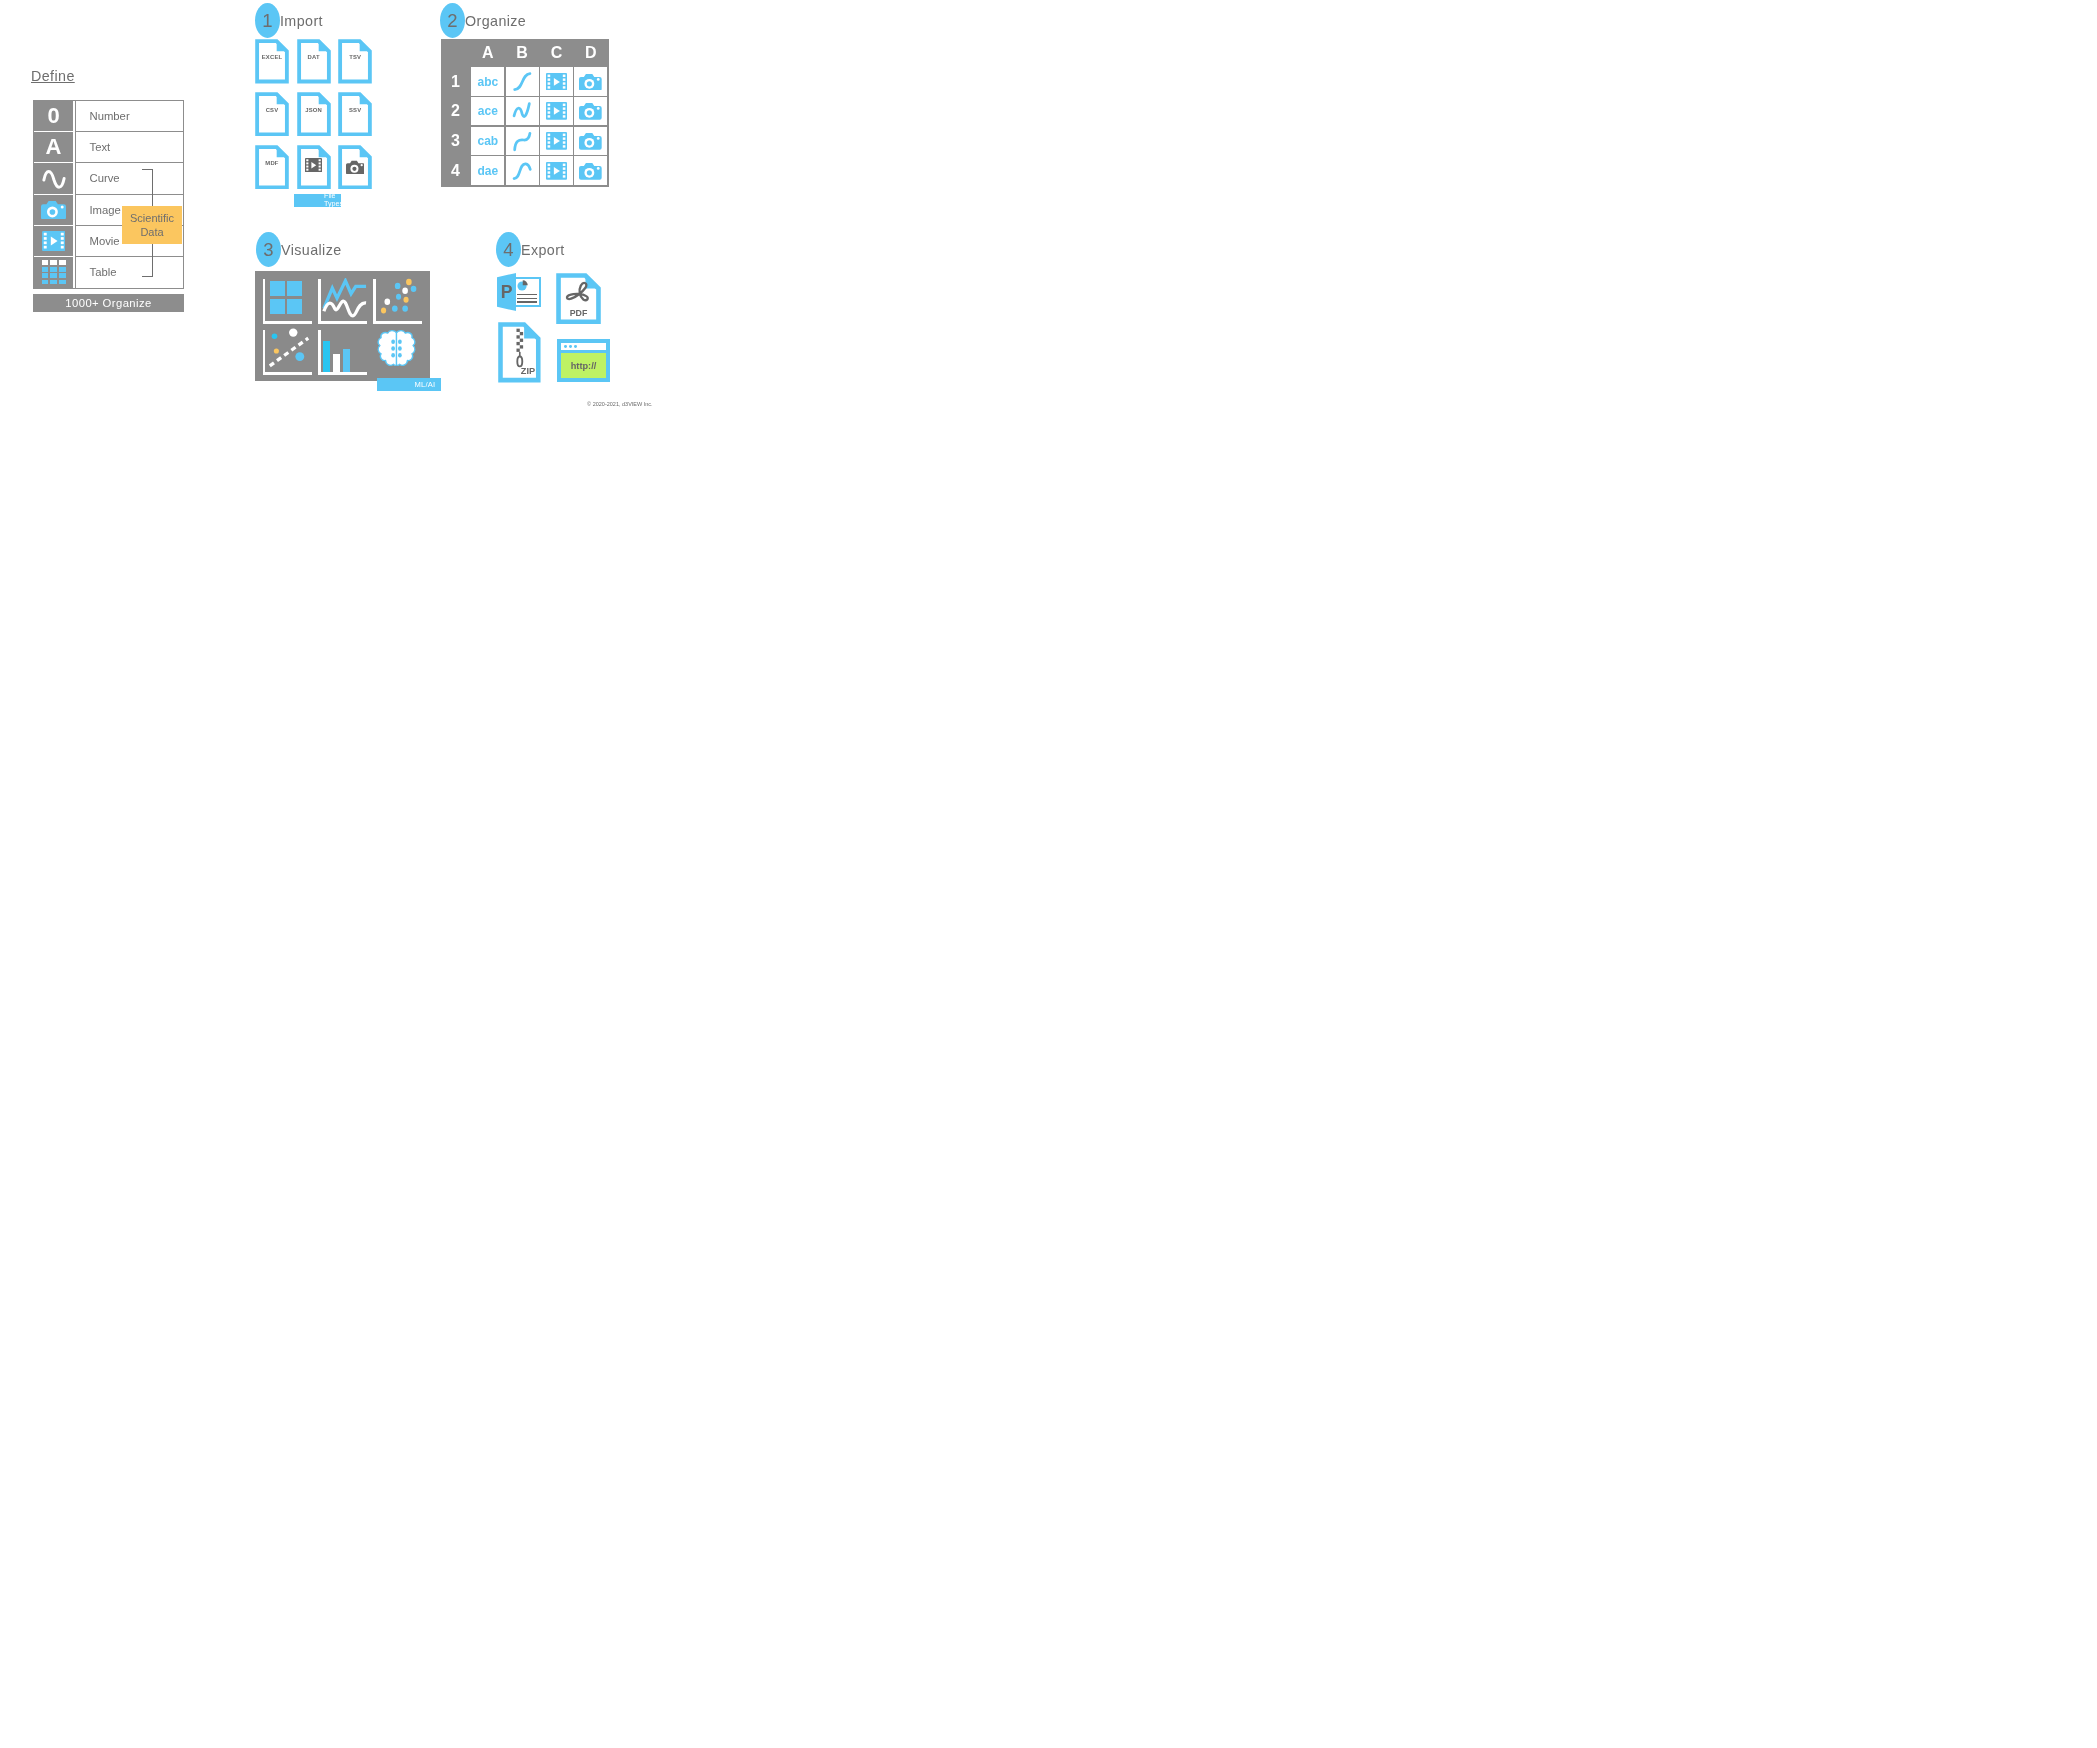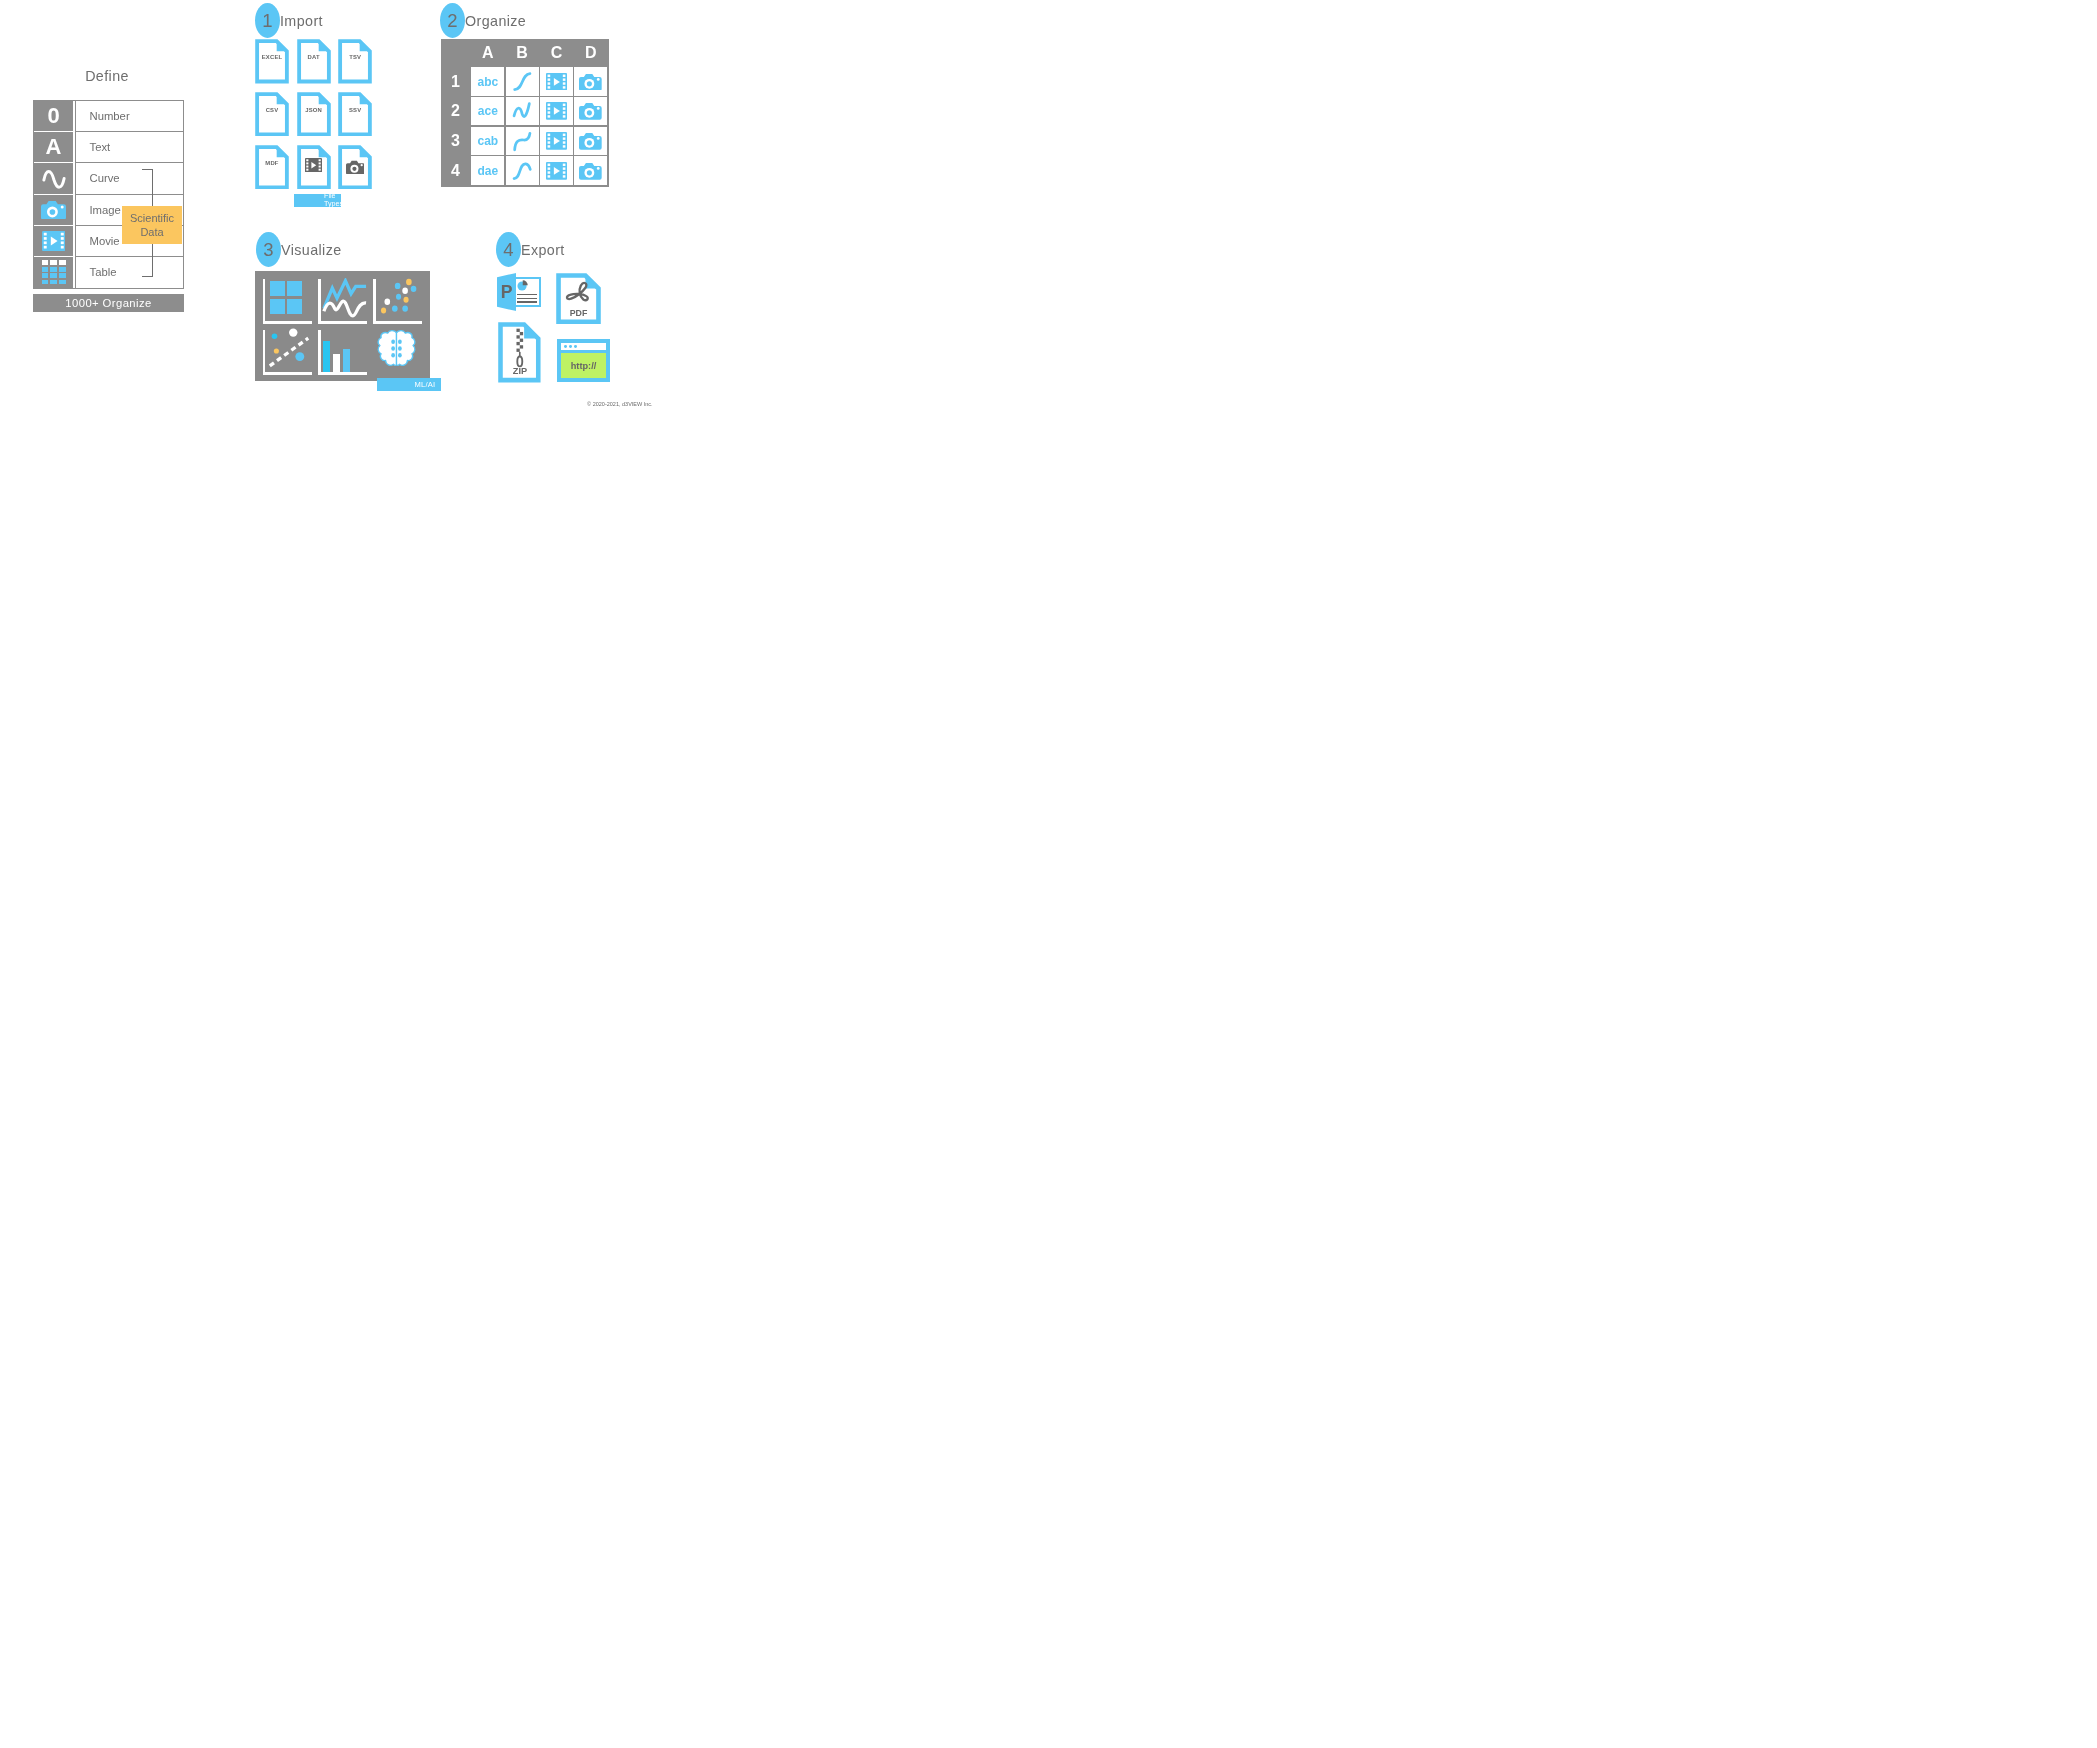--- a/index.html
+++ b/index.html
@@ -13,22 +13,22 @@
   .abs{position:absolute;}
 
   
   .step-header{position:absolute;display:flex;align-items:center;}
   .step-circle{width:25px;height:35px;border-radius:50%;background:var(--blue);
     display:flex;align-items:center;justify-content:center;color:var(--text-gray);
     font-size:18.5px;font-weight:400;}
   .step-title{font-size:14.3px;color:var(--text-gray);letter-spacing:0.4px;}
 
   
-  .define-title{left:31px;top:68px;width:152px;text-align:center;
-    font-size:14.3px;color:var(--text-gray);letter-spacing:0.4px;}
+  .define-title{left:31px;top:68px;width:152px;
+    font-size:14.3px;color:var(--text-gray);letter-spacing:0.4px;text-decoration:underline;}
   .d-table{left:33px;top:100px;width:151px;height:189px;border:0.8px solid var(--cell-gray);
     background:#fff;display:flex;flex-direction:column;}
   .d-row{flex:1;display:flex;min-height:0;}
   .d-icon{width:39px;background:var(--cell-gray);display:flex;align-items:center;
     justify-content:center;border-bottom:1.7px solid #fff;}
   .d-row:last-child .d-icon{border-bottom:none;}
   .d-glyph{color:#fff;font-weight:bold;font-size:22px;line-height:1;}
   .d-label{flex:1;margin-left:2.1px;border-left:0.8px solid var(--cell-gray);
     display:flex;align-items:center;padding-left:13.4px;font-size:11.3px;color:var(--text-gray);}
   .d-row:not(:last-child) .d-label{border-bottom:0.8px solid var(--cell-gray);}
@@ -540,21 +540,21 @@
         <rect x="52.5" y="24" width="8" height="8"></rect>
       <rect x="44.5" y="32" width="8" height="8"></rect>
         <rect x="52.5" y="40" width="8" height="8"></rect>
       <rect x="44.5" y="48" width="8" height="8"></rect>
         <rect x="52.5" y="56" width="8" height="8"></rect>
       <rect x="44.5" y="64" width="8" height="8"></rect>
       <rect x="50.5" y="72" width="4" height="10"></rect>
     </g>
     <ellipse cx="52.5" cy="95" rx="6" ry="12" fill="none" stroke="#666" stroke-width="4.5"></ellipse>
   </svg>
-  <div class="doc-label" style="bottom:6.7px;font-size:9.2px;">ZIP</div>
+  <div class="doc-label" style="bottom:6.7px;font-size:9.2px;margin-left:8px;">ZIP</div>
 </div>
 
 <div class="abs browser-icon">
   <div class="browser-bar">
       <i></i>
       <i></i>
       <i></i>
     </div>
   <div class="browser-body">http://</div>
 </div>

